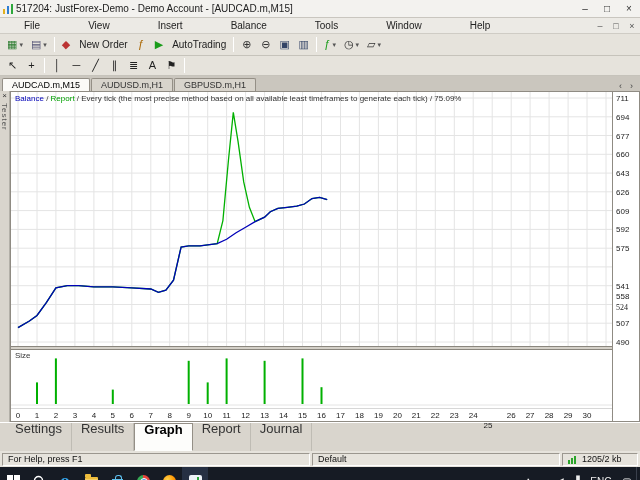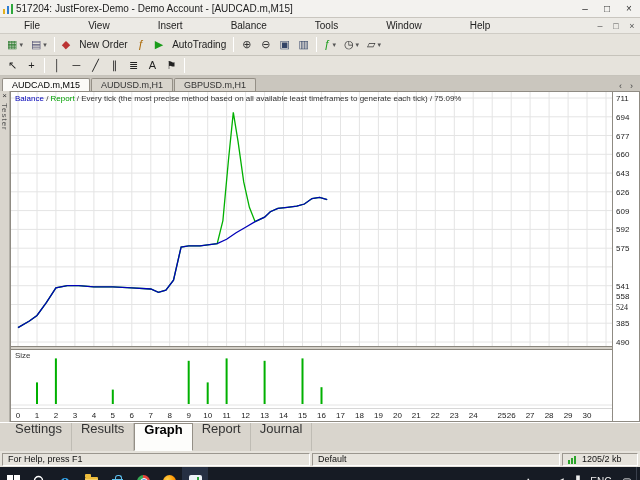--- a/index.html
+++ b/index.html
@@ -333,21 +333,21 @@
             <span style="left: 291.5px;">15</span>
             <span style="left: 310.5px;">16</span>
             <span style="left: 329.5px;">17</span>
             <span style="left: 348.4px;">18</span>
             <span style="left: 367.4px;">19</span>
             <span style="left: 386.4px;">20</span>
             <span style="left: 405.3px;">21</span>
             <span style="left: 424.3px;">22</span>
             <span style="left: 443.3px;">23</span>
             <span style="left: 462.2px;">24</span>
-            <span style="left: 491px;">25</span>
+            <span style="left: 477px; margin-top: 10px;">25</span>
             <span style="left: 500.2px;">26</span>
             <span style="left: 519.1px;">27</span>
             <span style="left: 538.1px;">28</span>
             <span style="left: 557.1px;">29</span>
             <span style="left: 576px;">30</span>
             <span style="left: 605px;">31</span>
           </div>
       </div>
       <div class="yaxis" id="yaxis">
           <span style="top: 2px;">711</span>
@@ -355,21 +355,21 @@
           <span style="top: 39.5385px;">677</span>
           <span style="top: 58.3077px;">660</span>
           <span style="top: 77.0769px;">643</span>
           <span style="top: 95.8462px;">626</span>
           <span style="top: 114.615px;">609</span>
           <span style="top: 133.385px;">592</span>
           <span style="top: 152.154px;">575</span>
           <span style="top: 159px; margin-top: 41px;">558</span>
           <span style="top: 189.692px;">541</span>
           <span style="top: 211px; font-family: Liberation Serif, serif;">524</span>
-          <span style="top: 227.231px;">385</span>
+          <span style="top: 227.231px;">507</span>
           <span style="top: 246px;">490</span>
         </div>
     </div>
   </div>
 
   <div class="ttabs" id="tester-tabs">
       <span class="ttab">Settings</span>
       <span class="ttab">Results</span>
       <span class="ttab active">Graph</span>
       <span class="ttab">Report</span>

